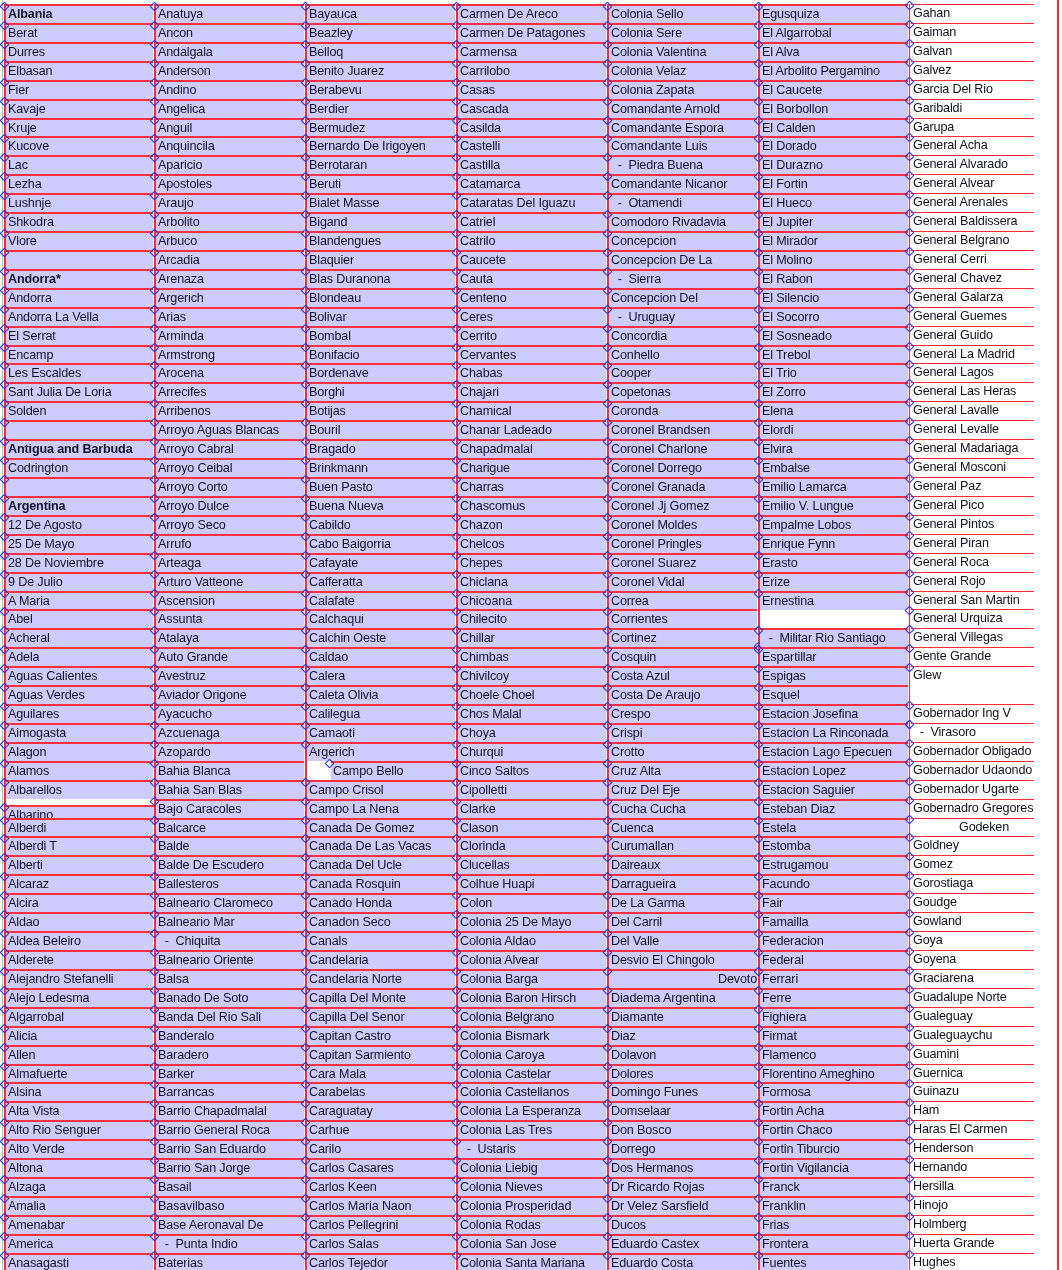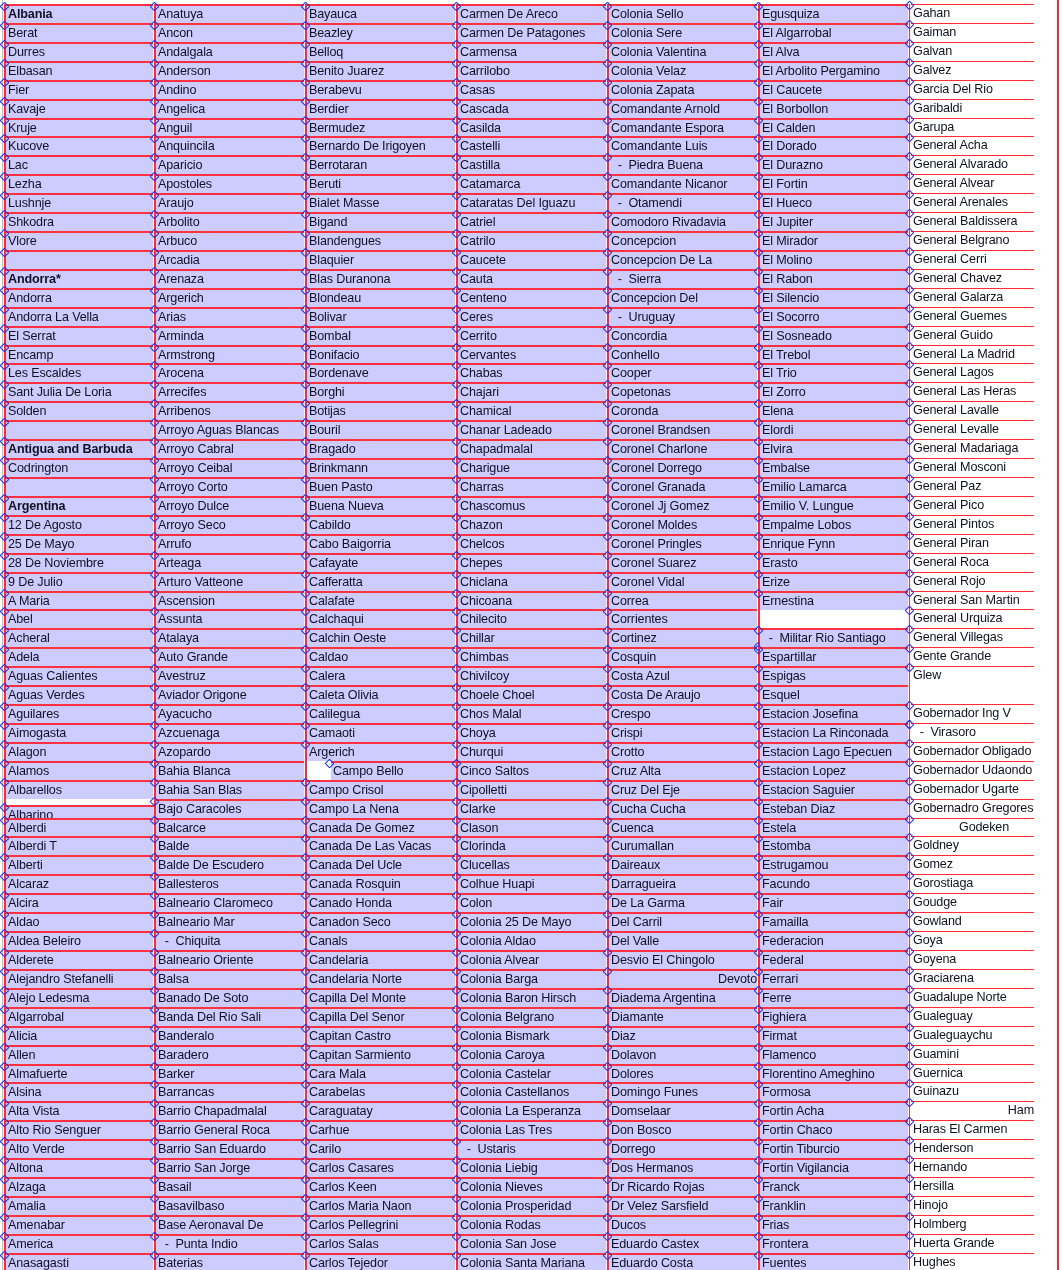--- a/index.html
+++ b/index.html
@@ -503,21 +503,21 @@
         <div class="cell" style="top: 912.16px; width: 123px;"><span class="marker"></span><span style="white-space: pre;">Gowland</span></div>
         <div class="cell" style="top: 931.08px; width: 123px;"><span class="marker"></span><span style="white-space: pre;">Goya</span></div>
         <div class="cell" style="top: 950px; width: 123px;"><span class="marker"></span><span style="white-space: pre;">Goyena</span></div>
         <div class="cell" style="top: 968.92px; width: 123px;"><span class="marker"></span><span style="white-space: pre;">Graciarena</span></div>
         <div class="cell" style="top: 987.84px; width: 123px;"><span class="marker"></span><span style="white-space: pre;">Guadalupe Norte</span></div>
         <div class="cell" style="top: 1006.76px; width: 123px;"><span class="marker"></span><span style="white-space: pre;">Gualeguay</span></div>
         <div class="cell" style="top: 1025.68px; width: 123px;"><span class="marker"></span><span style="white-space: pre;">Gualeguaychu</span></div>
         <div class="cell" style="top: 1044.6px; width: 123px;"><span class="marker"></span><span style="white-space: pre;">Guamini</span></div>
         <div class="cell" style="top: 1063.52px; width: 123px;"><span class="marker"></span><span style="white-space: pre;">Guernica</span></div>
         <div class="cell" style="top: 1082.44px; width: 123px;"><span class="marker"></span><span style="white-space: pre;">Guinazu</span></div>
-        <div class="cell" style="top: 1101.36px; width: 123px; text-align: right;"><span class="marker"></span><span style="white-space: pre;">Ham</span></div>
+        <div class="cell" style="top: 1101.36px; width: 123px;"><span class="marker"></span><span style="white-space: pre;">Ham</span></div>
         <div class="cell" style="top: 1120.28px; width: 123px;"><span class="marker"></span><span style="white-space: pre;">Haras El Carmen</span></div>
         <div class="cell" style="top: 1139.2px; width: 123px;"><span class="marker"></span><span style="white-space: pre;">Henderson</span></div>
         <div class="cell" style="top: 1158.12px; width: 123px;"><span class="marker"></span><span style="white-space: pre;">Hernando</span></div>
         <div class="cell" style="top: 1177.04px; width: 123px;"><span class="marker"></span><span style="white-space: pre;">Hersilla</span></div>
         <div class="cell" style="top: 1195.96px; width: 123px;"><span class="marker"></span><span style="white-space: pre;">Hinojo</span></div>
         <div class="cell" style="top: 1214.88px; width: 123px;"><span class="marker"></span><span style="white-space: pre;">Holmberg</span></div>
         <div class="cell" style="top: 1233.8px; width: 123px;"><span class="marker"></span><span style="white-space: pre;">Huerta Grande</span></div>
         <div class="cell last" style="top: 1252.72px; width: 123px;"><span class="marker"></span><span style="white-space: pre;">Hughes</span></div>
       </div>
     </div>

